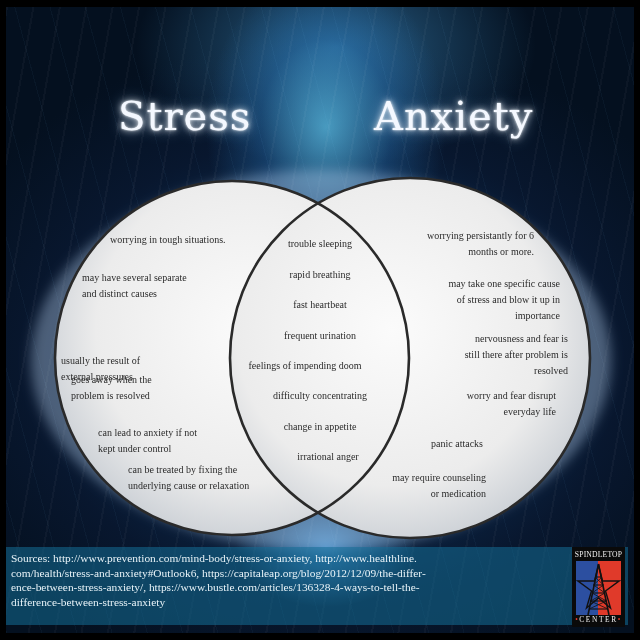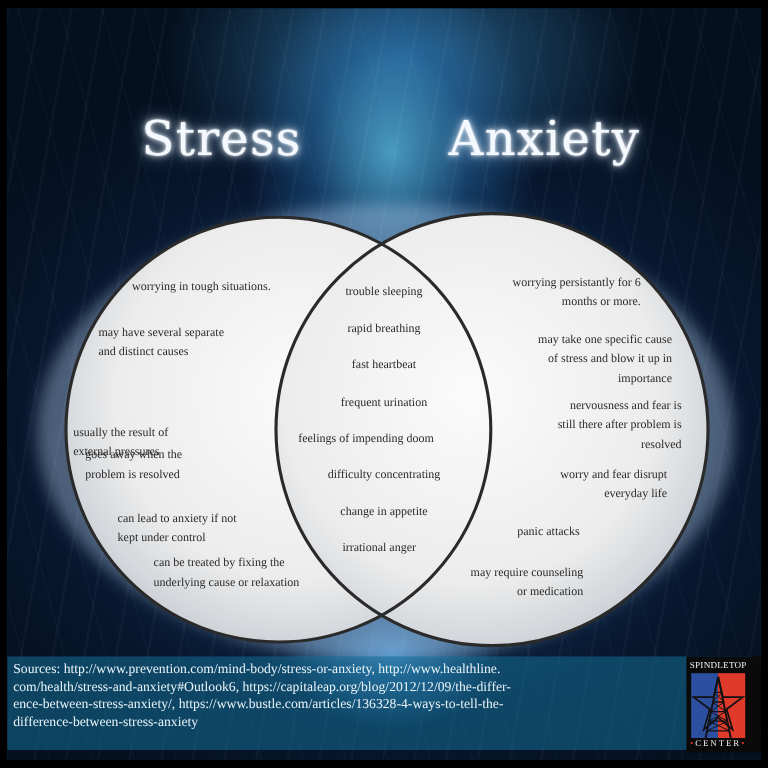--- a/index.html
+++ b/index.html
@@ -57,21 +57,20 @@
     }
     .sources-text {
       position: absolute; left: 5px; top: 4px; width: 420px;
       color: #e8f3f8;
       font-size: 11.4px; line-height: 14.6px;
       font-family: "Liberation Serif", "DejaVu Serif", serif;
     }
     .logo {
       position: absolute; left: 566px; top: 540px; width: 53px; height: 80px;
       background: #0a0a0a;
-      padding-left: 14px;
     }
     .logo-top {
       position: absolute; left: 0; top: 3px; width: 53px; text-align: center;
       color: #f0f0f0; font-size: 7.6px; letter-spacing: 0.2px;
       font-family: "Liberation Serif", serif;
     }
     .logo-flag {
       position: absolute; left: 4px; top: 14px; width: 45px; height: 54px;
       background: linear-gradient(90deg, #2c4fa0 0 50%, #e03a2a 50% 100%);
     }
@@ -137,21 +136,21 @@
     <div>underlying cause or relaxation</div>
   </div>
 
   <div class="label c" style="left:314px; top:229px;">trouble sleeping</div>
   <div class="label c" style="left:314px; top:260px;">rapid breathing</div>
   <div class="label c" style="left:314px; top:290px;">fast heartbeat</div>
   <div class="label c" style="left:314px; top:321px;">frequent urination</div>
   <div class="label c" style="left:299px; top:351px;">feelings of impending doom</div>
   <div class="label c" style="left:314px; top:381px;">difficulty concentrating</div>
   <div class="label c" style="left:314px; top:412px;">change in appetite</div>
-  <div class="label c" style="left:310px; top:442px;">irrational anger</div>
+  <div class="label c" style="left:322px; top:442px;">irrational anger</div>
 
   <div class="label r" style="left:378px; top:221px; width:150px;">
     <div>worrying persistantly for 6</div>
     <div>months or more.</div>
   </div>
   <div class="label r" style="left:384px; top:269px; width:170px;">
     <div>may take one specific cause</div>
     <div>of stress and blow it up in</div>
     <div>importance</div>
   </div>

